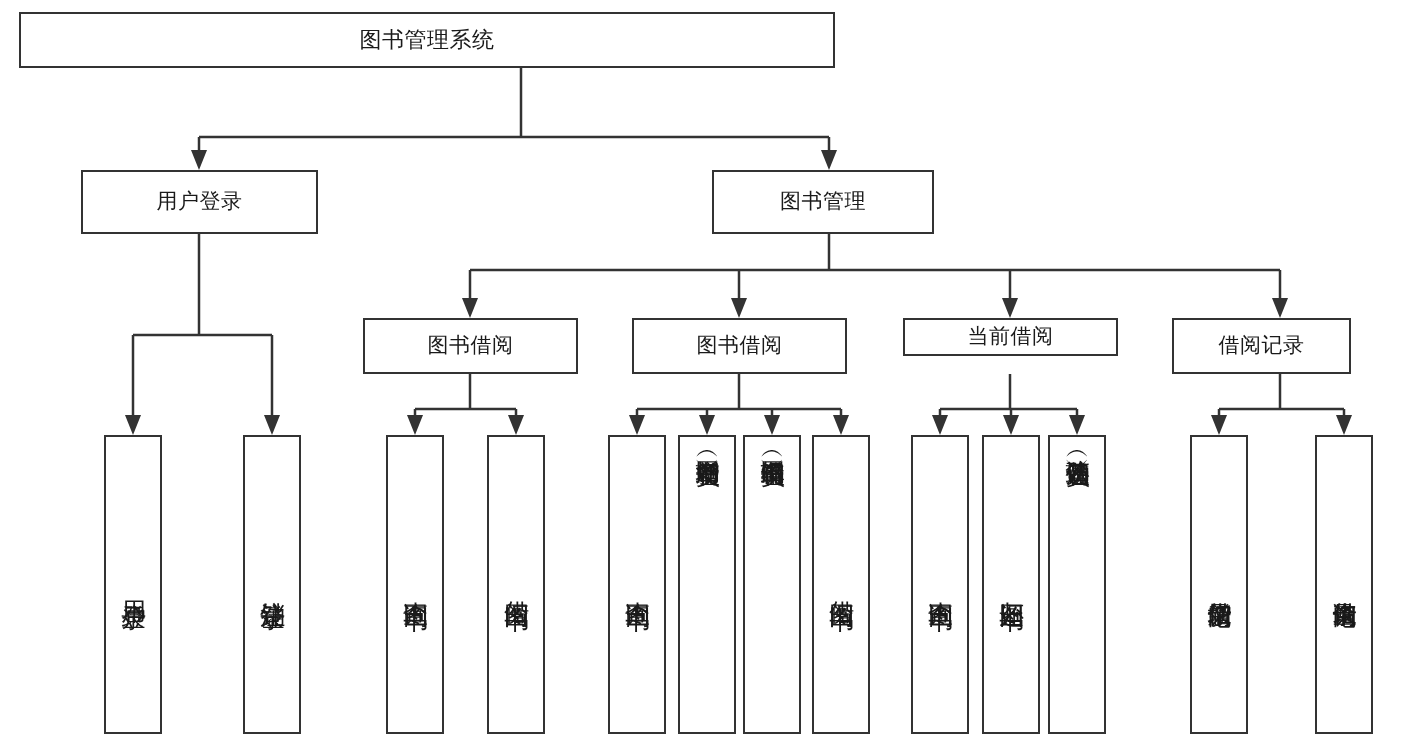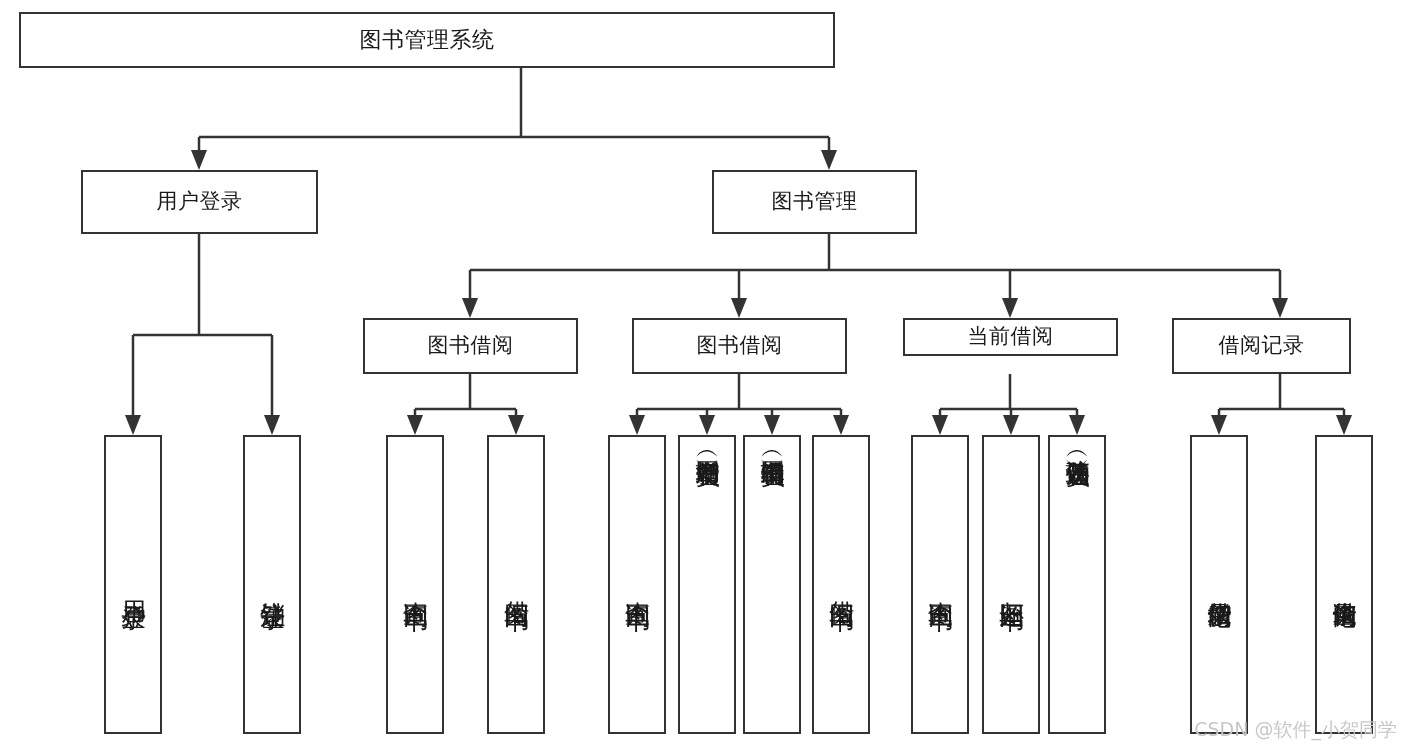--- a/index.html
+++ b/index.html
@@ -150,21 +150,21 @@
       <polygon points="1336,415 1352,415 1344,435" class="arrowhead"></polygon>
     </svg>
 
   <div id="nodes-layer">
       <div class="node horizontal root" style="left: 19px; top: 12px; width: 816px; height: 56px;">
         <span class="node-label">图书管理系统</span>
       </div>
       <div class="node horizontal" style="left: 81px; top: 170px; width: 237px; height: 64px;">
         <span class="node-label">用户登录</span>
       </div>
-      <div class="node horizontal" style="left: 712px; top: 170px; width: 205px; height: 64px;">
+      <div class="node horizontal" style="left: 712px; top: 170px; width: 222px; height: 64px;">
         <span class="node-label">图书管理</span>
       </div>
       <div class="node horizontal" style="left: 363px; top: 318px; width: 215px; height: 56px;">
         <span class="node-label">图书借阅</span>
       </div>
       <div class="node horizontal" style="left: 632px; top: 318px; width: 215px; height: 56px; text-align: right;">
         <span class="node-label">图书借阅</span>
       </div>
       <div class="node horizontal" style="left: 903px; top: 318px; width: 215px; height: 38px;">
         <span class="node-label">当前借阅</span>
@@ -206,14 +206,13 @@
         <span class="node-label" style="padding-top: 4px;">确认归还（管理员）</span>
       </div>
       <div class="node vertical long" style="left: 1190px; top: 435px; width: 58px; height: 299px;">
         <span class="node-label">新增借阅记录</span>
       </div>
       <div class="node vertical long" style="left: 1315px; top: 435px; width: 58px; height: 299px;">
         <span class="node-label">查询借阅记录</span>
       </div>
     </div>
 
-  <div id="watermark">CSDN @软件_小贺同学</div>
 </div>
 
 </body></html>

